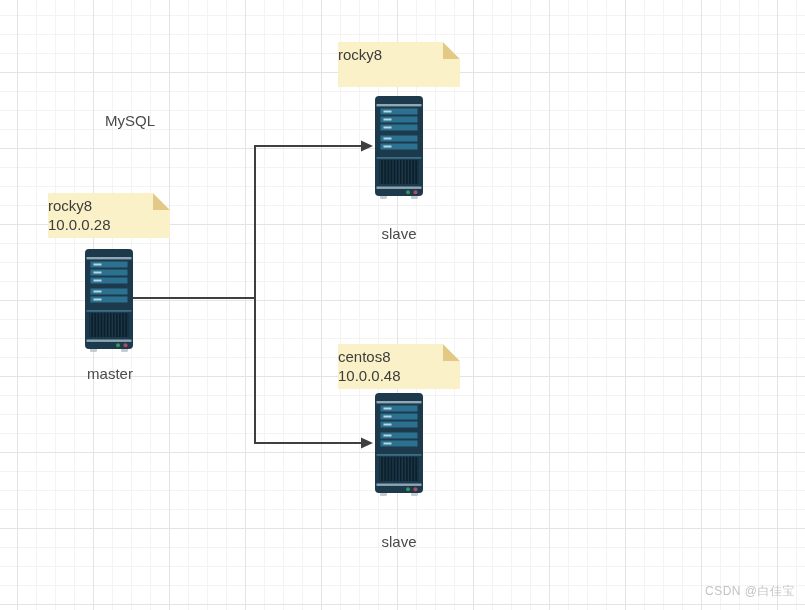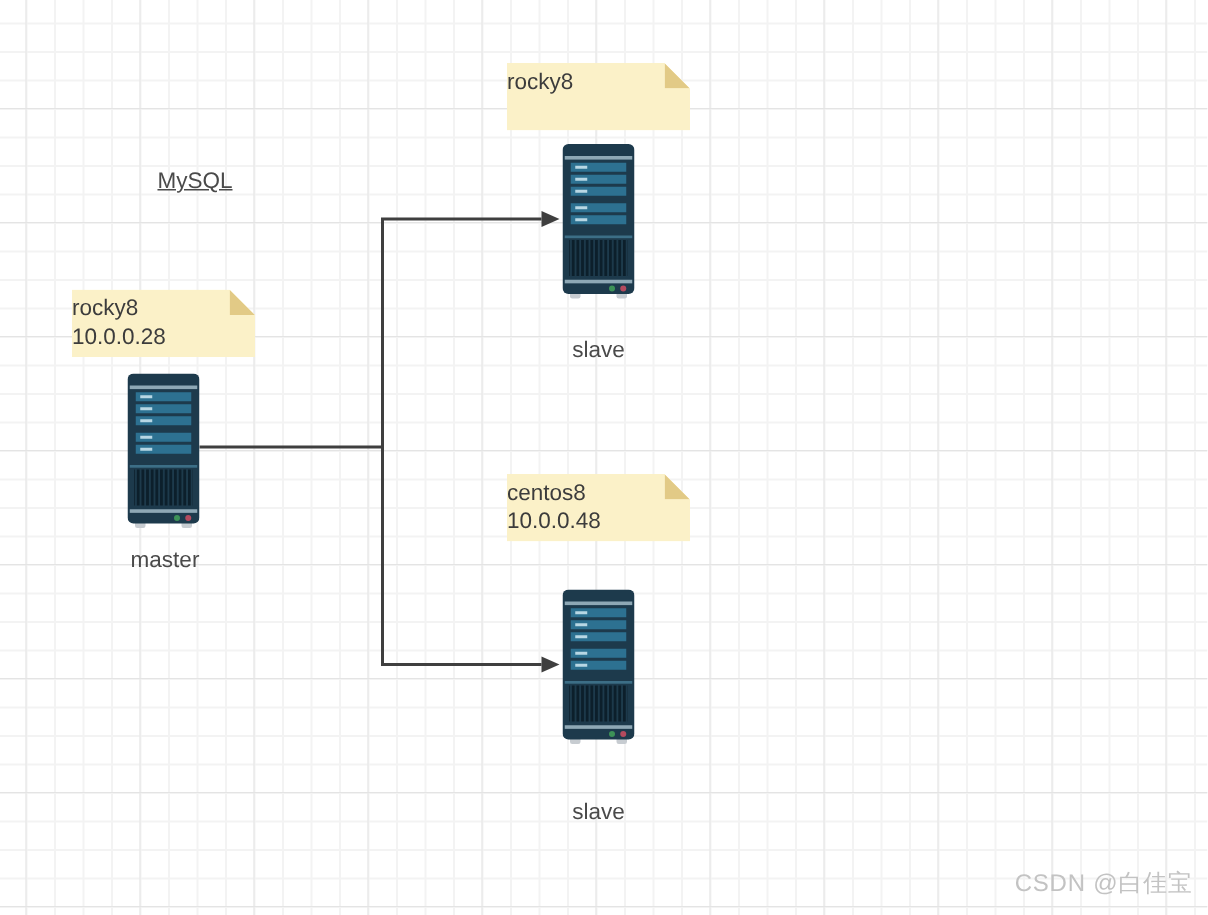--- a/index.html
+++ b/index.html
@@ -41,21 +41,21 @@
     text-align:center;
     color:#4a4a4a;
     font-size:15px;
   }
   .server-svg{display:block;}
   .edges{position:absolute;left:0;top:0;pointer-events:none;}
   .watermark{
     position:absolute;
     right:10px;bottom:10px;
     color:#c3c3c3;
-    font-size:16px;
+    font-size:12px;
     letter-spacing:0.5px;
   }
 </style>
 </head>
 <body>
 
 <div class="canvas">
 
   <svg width="0" height="0" style="position:absolute">
     <defs>
@@ -90,21 +90,21 @@
     <g>
       <path d="M133,298 L255,298 L255,146 L361,146" fill="none" stroke="#3f3f3f" stroke-width="2"></path>
       <polygon points="361,140.6 373,146 361,151.4" fill="#3f3f3f"></polygon>
     </g>
     <g>
       <path d="M255,298 L255,443 L361,443" fill="none" stroke="#3f3f3f" stroke-width="2"></path>
       <polygon points="361,437.6 373,443 361,448.4" fill="#3f3f3f"></polygon>
     </g>
   </svg>
 
-  <div class="node-label" style="left:68px;top:112px;text-decoration:underline;">MySQL</div>
+  <div class="node-label" style="left:68px;top:112px;">MySQL</div>
 
   <div class="note" style="left:338px;top:42px;">
     <span class="fold"></span>
     <div>rocky8</div>
   </div>
 
   <div class="abs" style="left:375px;top:96px;">
     <svg class="server-svg" width="48" height="104" viewBox="0 0 48 104">
         <use href="#server-shape"></use>
       </svg>
@@ -117,21 +117,21 @@
     <div>10.0.0.28</div>
   </div>
 
   <div class="abs" style="left:85px;top:249px;">
     <svg class="server-svg" width="48" height="104" viewBox="0 0 48 104">
         <use href="#server-shape"></use>
       </svg>
   </div>
   <div class="node-label" style="left:48px;top:365px;">master</div>
 
-  <div class="note" style="left:338px;top:316px;">
+  <div class="note" style="left:338px;top:344px;">
     <span class="fold"></span>
     <div>centos8</div>
     <div>10.0.0.48</div>
   </div>
 
   <div class="abs" style="left:375px;top:393px;">
     <svg class="server-svg" width="48" height="104" viewBox="0 0 48 104">
         <use href="#server-shape"></use>
       </svg>
   </div>

